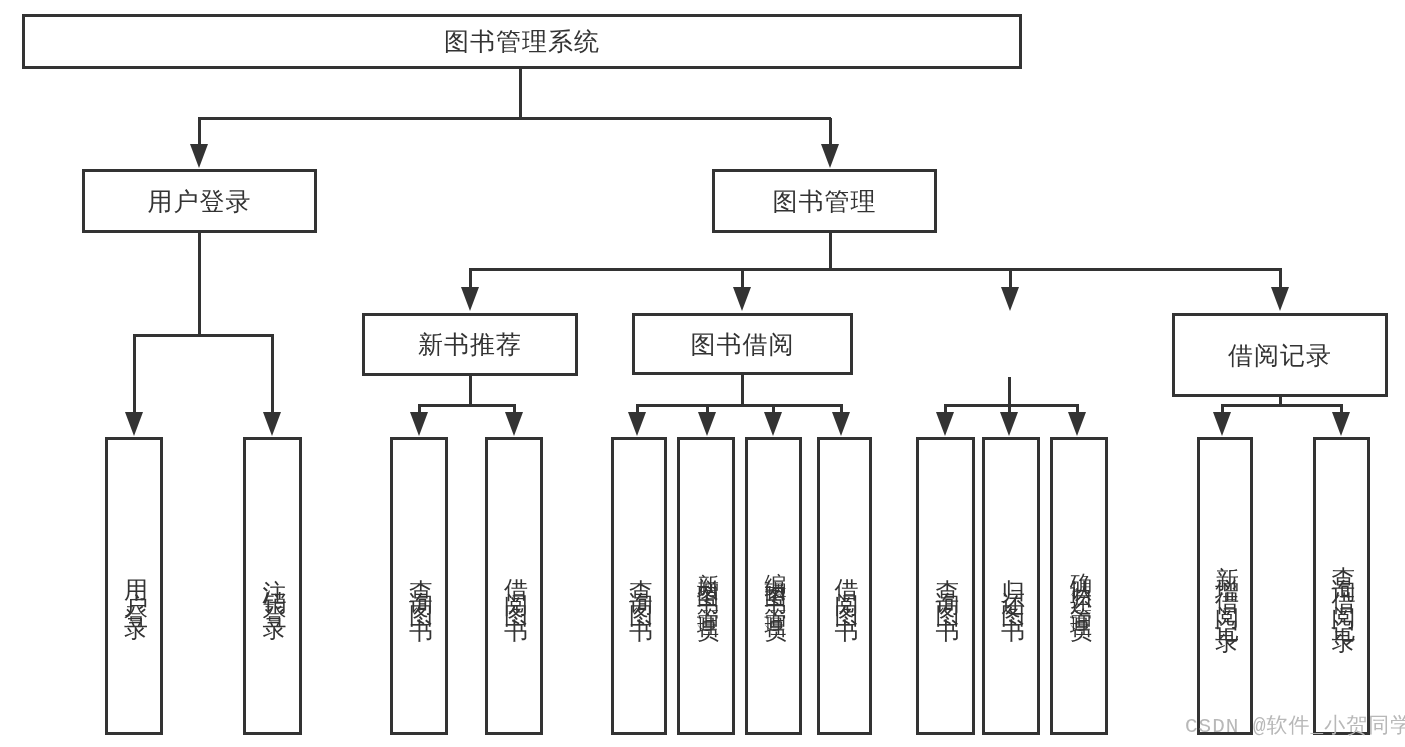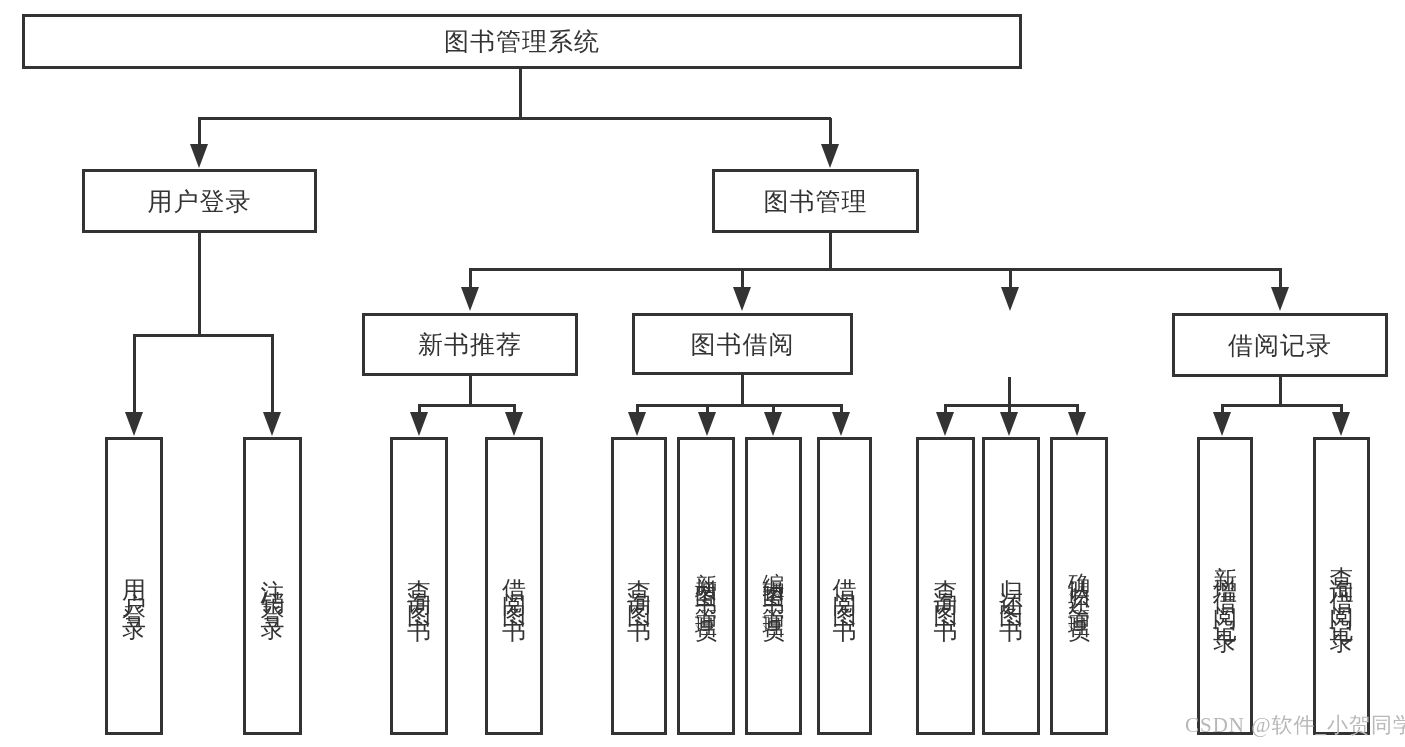--- a/index.html
+++ b/index.html
@@ -5,21 +5,21 @@
   html, body {
     margin: 0;
     padding: 0;
     background: #ffffff;
   }
   #canvas {
     position: relative;
     width: 1405px;
     height: 747px;
     background: var(--bg, #ffffff);
-    font-family: Liberation Serif, serif;
+    font-family: Liberation Mono, monospace;
     overflow: hidden;
     border-radius: 13px;
   }
   .node {
     position: absolute;
     box-sizing: border-box;
     border: 3px solid var(--line, #333333);
     background: #ffffff;
     color: var(--text, #333333);
     display: flex;
@@ -71,31 +71,31 @@
 
 <div id="canvas" style="--line: #333333; --text: #333333; --wm: #b8b8b8; --bg: #ffffff;">
 
   <div class="node" style="left:22px;top:14px;width:1000px;height:55px">
     <span>图书管理系统</span>
   </div>
 
   <div class="node" style="left:82px;top:169px;width:235px;height:64px">
     <span>用户登录</span>
   </div>
-  <div class="node" style="left:712px;top:169px;width:207px;height:64px">
+  <div class="node" style="left:712px;top:169px;width:225px;height:64px">
     <span>图书管理</span>
   </div>
 
   <div class="node" style="left:362px;top:313px;width:216px;height:63px">
     <span>新书推荐</span>
   </div>
   <div class="node" style="left:632px;top:313px;width:221px;height:62px">
     <span>图书借阅</span>
   </div>
-  <div class="node" style="left:1172px;top:313px;width:216px;height:64px">
+  <div class="node" style="left:1172px;top:313px;width:216px;height:84px">
     <span>借阅记录</span>
   </div>
 
   <div class="node vnode" style="left:105px;top:437px;width:58px;height:298px">
     <span class="vtext">用户登录</span>
   </div>
   <div class="node vnode" style="left:243px;top:437px;width:59px;height:298px">
     <span class="vtext">注销登录</span>
   </div>
 

